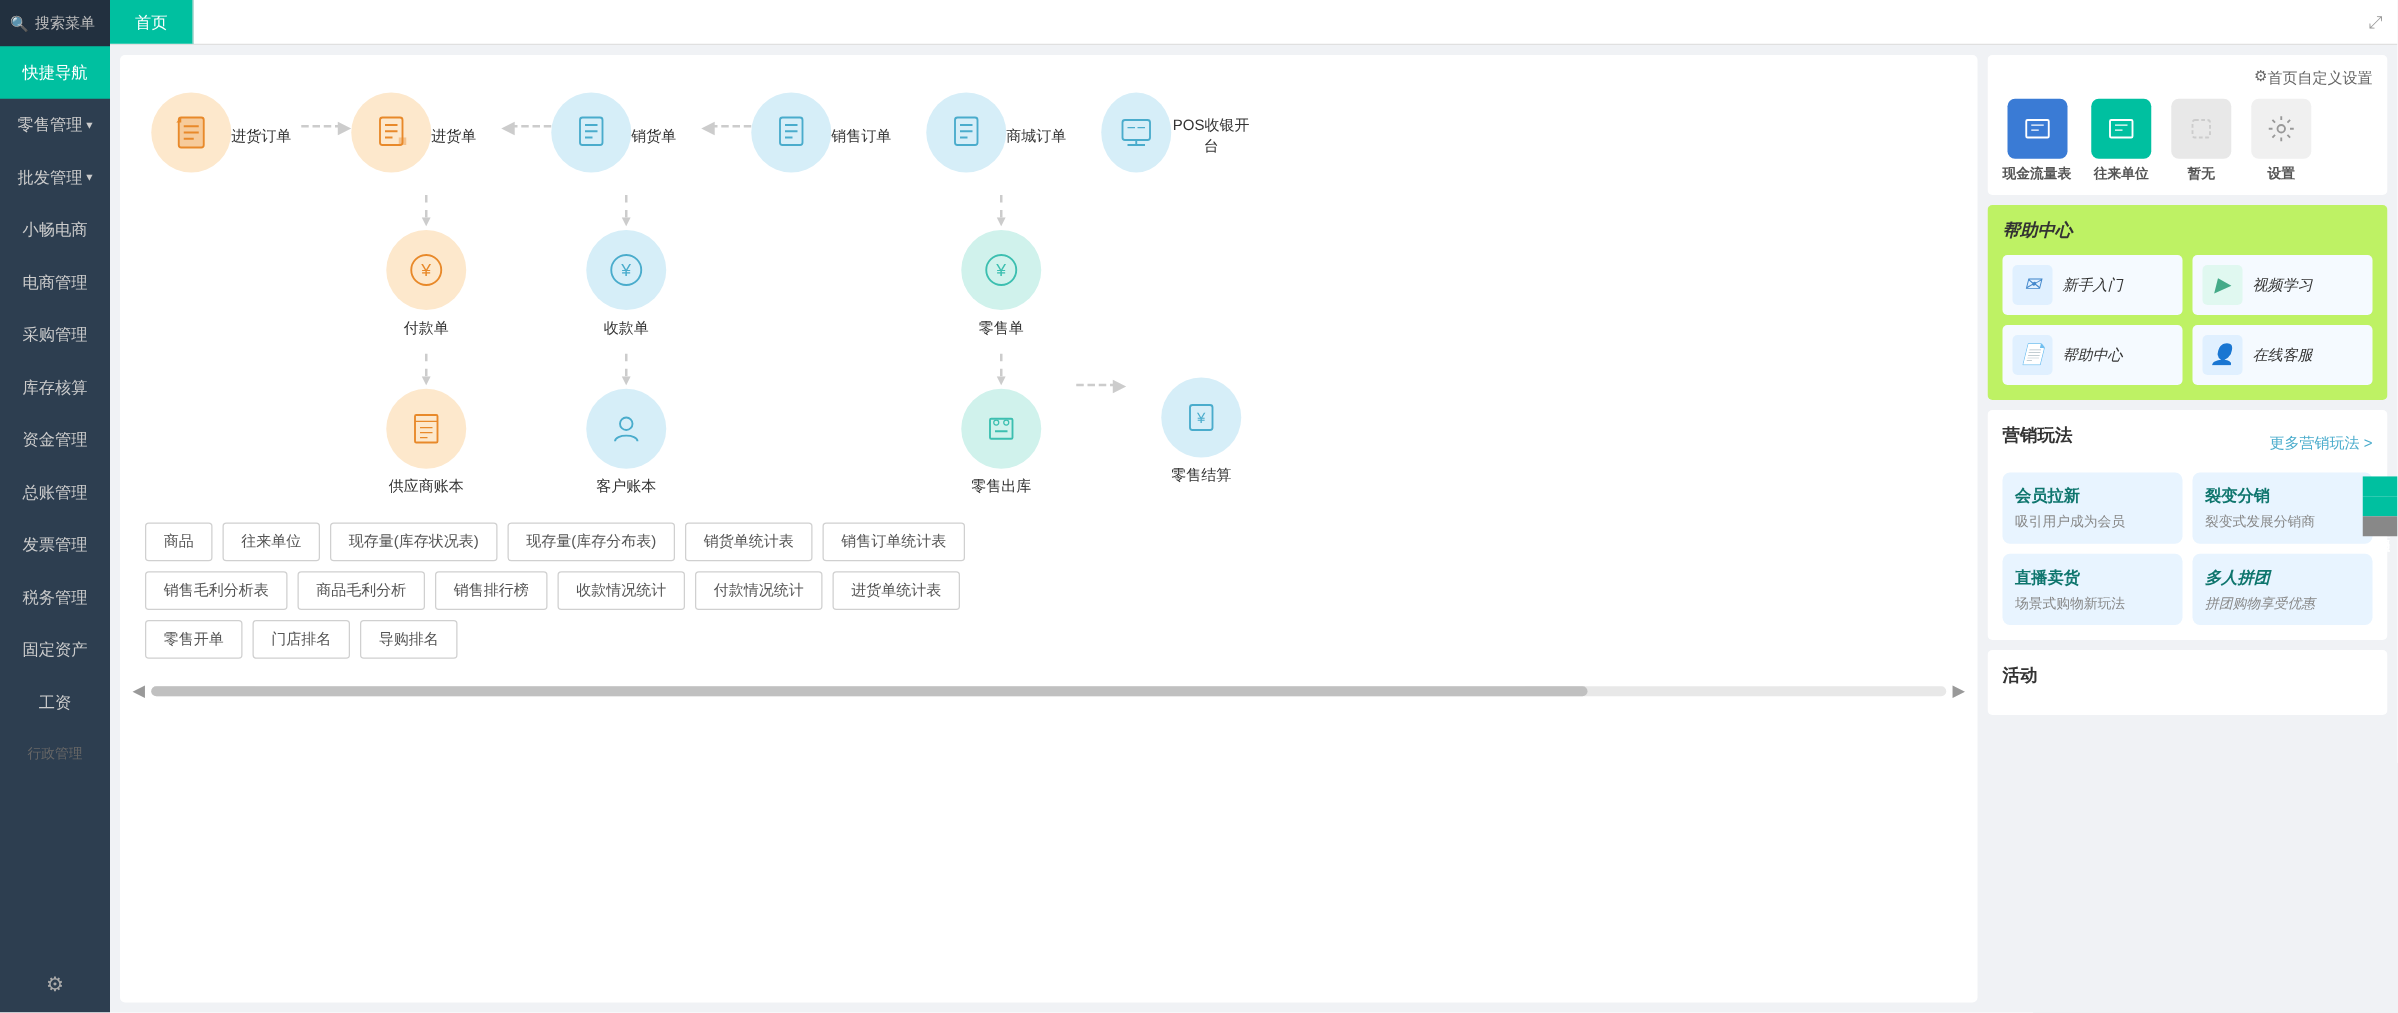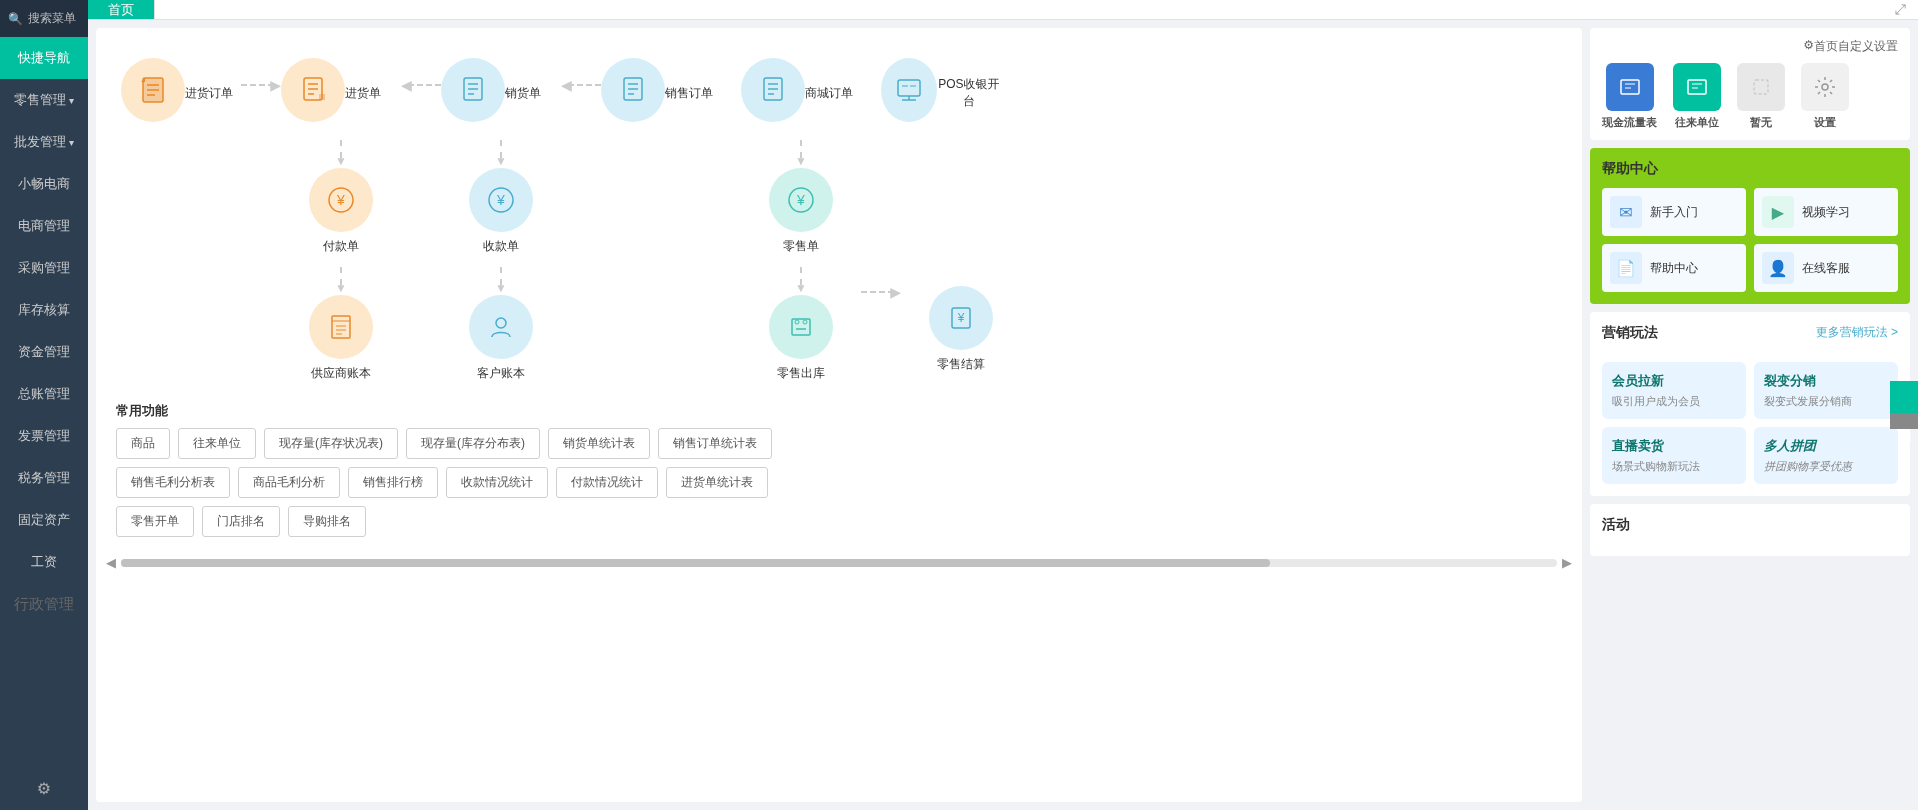--- a/index.html
+++ b/index.html
@@ -63,21 +63,21 @@
       flex-direction: column;
       overflow: hidden;
     }
 
     
     .tabbar {
       display: flex;
       align-items: center;
       background: #fff;
       border-bottom: 1px solid #e0e0e0;
-      height: 20px;
+      height: 36px;
       padding-left: 0;
     }
     .tab-item {
       padding: 0 20px;
       height: 100%;
       display: flex;
       align-items: center;
       font-size: 13px;
       cursor: pointer;
       border-right: 1px solid #e0e0e0;
@@ -207,23 +207,24 @@
       font-size: 20px;
     }
     .qa-icon-box.blue-icon { background: #3a7bd5; color: #fff; }
     .qa-icon-box.teal-icon { background: #00c0a0; color: #fff; }
     .qa-icon-box.gray-icon { background: #e8e8e8; color: #bbb; }
     .qa-icon-box.light-gray { background: #f0f0f0; color: #999; }
     .qa-icon-label { font-size: 11px; color: #555; text-align: center; }
 
     
     .help-center {
-      background: #84cc16;
+      background: #bef264;
       border-radius: 4px;
       padding: 12px;
+      font-style: italic;
     }
     .section-title {
       font-size: 14px;
       font-weight: bold;
       color: #333;
       margin-bottom: 10px;
     }
     .help-grid {
       display: grid;
       grid-template-columns: 1fr 1fr;
@@ -253,21 +254,21 @@
 
     
     .marketing {
       background: #fff;
       border-radius: 4px;
       padding: 12px;
     }
     .marketing-header {
       display: flex;
       justify-content: space-between;
-      align-items: flex-start;
+      align-items: center;
       margin-bottom: 10px;
     }
     .marketing-more {
       font-size: 12px;
       color: #4aaccc;
       cursor: pointer;
     }
     .marketing-grid {
       display: grid;
       grid-template-columns: 1fr 1fr;
@@ -436,21 +437,21 @@
   </div>
   <div class="sidebar-item">
     <span>税务管理</span>
   </div>
   <div class="sidebar-item">
     <span>固定资产</span>
   </div>
   <div class="sidebar-item">
     <span>工资</span>
   </div>
-  <div class="sidebar-item" style="color:#666; font-size:15px;">
+  <div class="sidebar-item" style="color:#666; font-size:11px;">
     <span>行政管理</span>
   </div>
   <div class="sidebar-bottom">
     <span>⚙</span>
   </div>
 </div>
 
 <div class="main">
 
   <div class="tabbar">
@@ -693,21 +694,20 @@
                 <rect x="7" y="6" width="18" height="20" rx="2" stroke="#4aaccc" stroke-width="1.5" fill="none"></rect>
                 <text x="16" y="20" text-anchor="middle" font-size="12" fill="#4aaccc">¥</text>
               </svg>
             </div>
             <div class="node-name">零售结算</div>
           </div>
         </div>
       </div>
 
       <div class="common-functions">
-        <div class="common-functions-title">常用功能</div>
         <div class="func-row">
           <button class="func-btn">商品</button>
           <button class="func-btn">往来单位</button>
           <button class="func-btn">现存量(库存状况表)</button>
           <button class="func-btn">现存量(库存分布表)</button>
           <button class="func-btn">销货单统计表</button>
           <button class="func-btn">销售订单统计表</button>
         </div>
         <div class="func-row">
           <button class="func-btn">销售毛利分析表</button>

